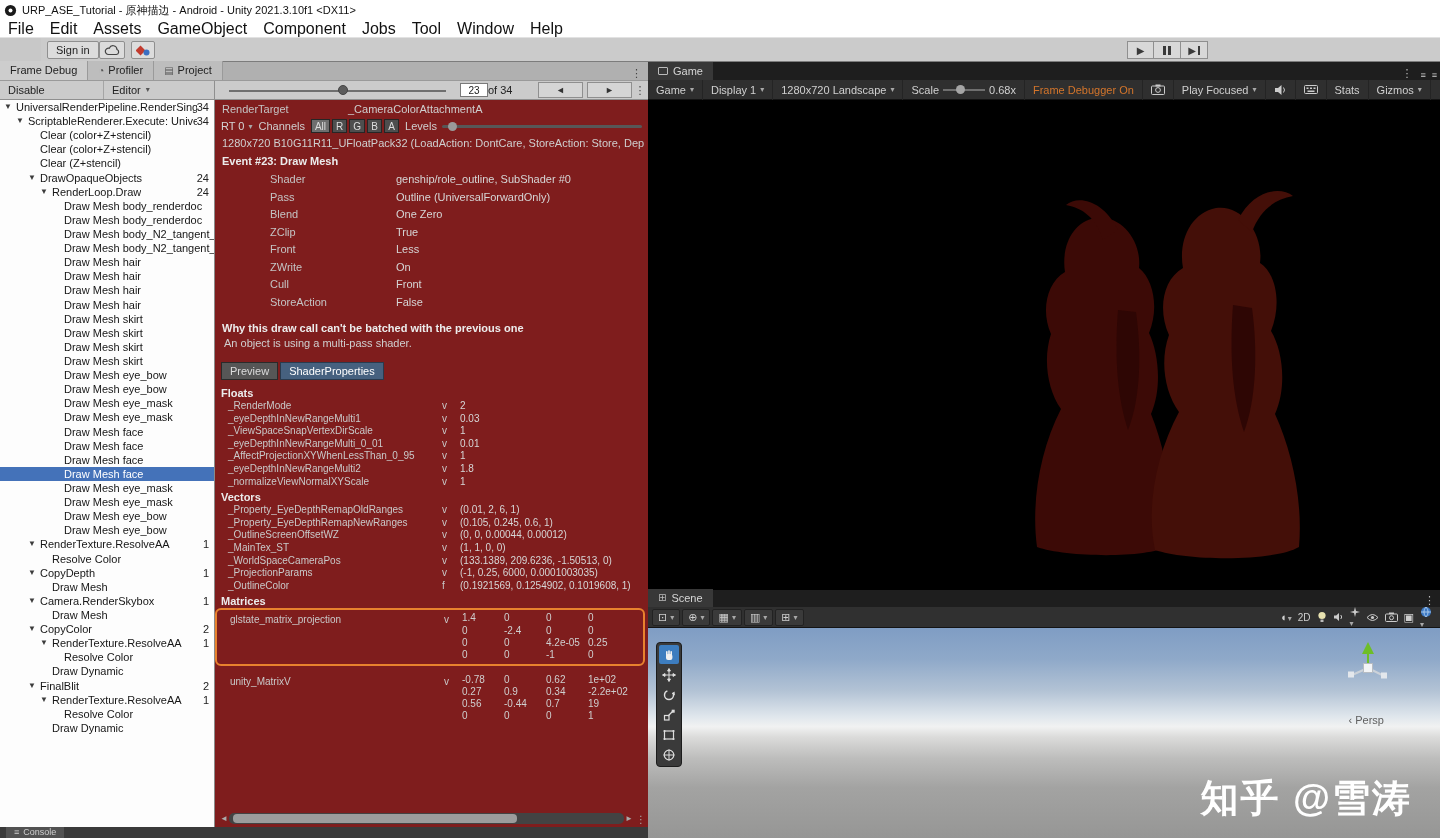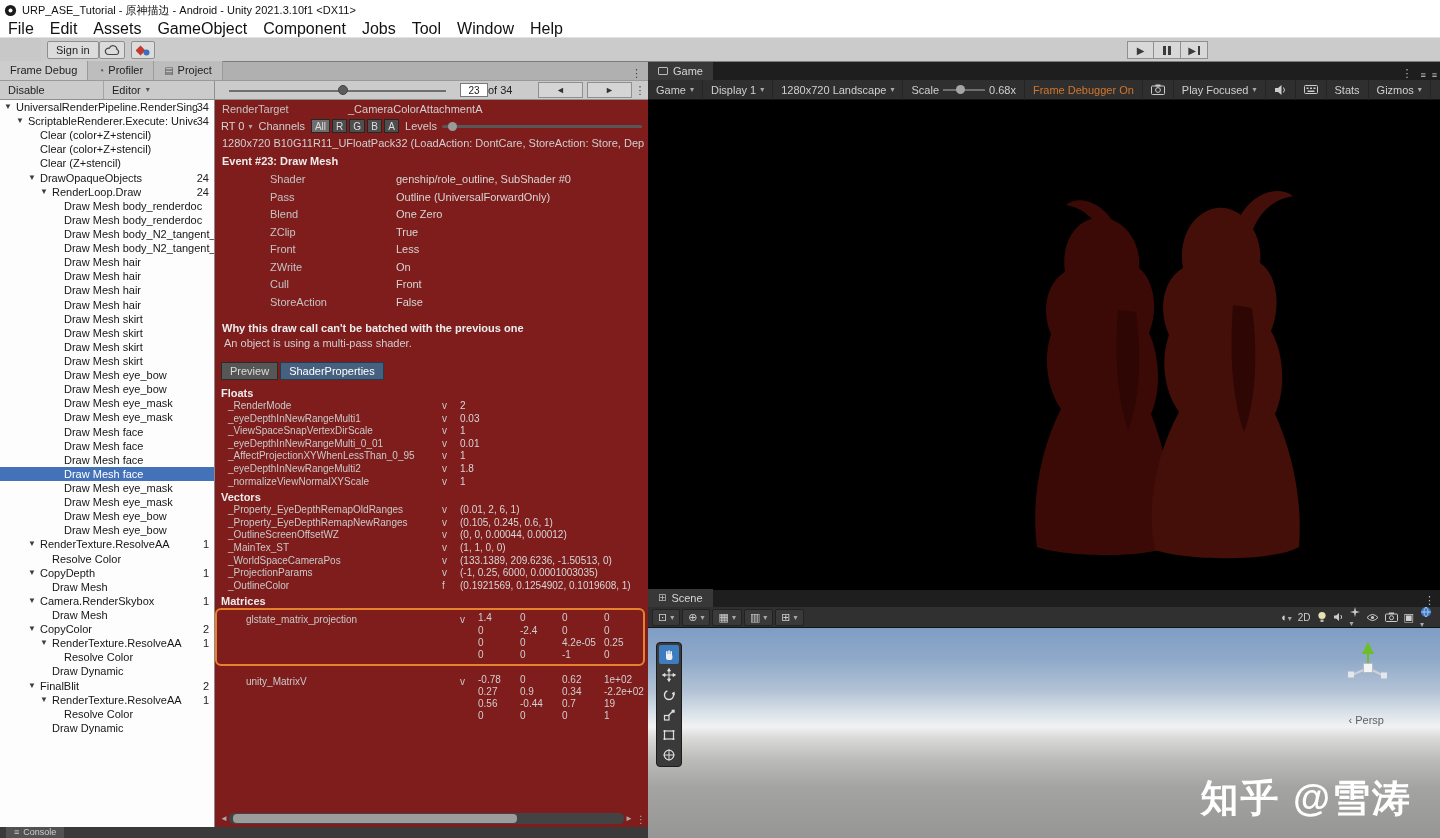--- a/index.html
+++ b/index.html
@@ -65,21 +65,21 @@
   #preview-tabs { display:flex; gap:2px; margin:11px 0 6px 6px; }
   .pv-btn { height:18px; line-height:16px; padding:0 8px; background:#565656; border:1px solid #2a2a2a; color:#dcdcdc; font-size:11px; }
   .pv-btn.active { background:#46617f; border-color:#2a3a4d; color:#fff; }
   .section-title { padding-left:6px; height:14px; line-height:14px; font-weight:bold; color:#ececec; margin-top:2px; }
   .pr-row { height:12.6px; line-height:12.6px; display:flex; font-size:10px;align-items:flex-end; }
   .pr-n { width:227px; padding-left:13px; flex:0 0 227px; color:#c9c9c9; white-space:nowrap; overflow:hidden; }
   .pr-f { width:18px; flex:0 0 18px; color:#c9c9c9; }
   .pr-v { color:#d6d6d6; white-space:nowrap; }
   .mx-block { display:flex; border:2px solid transparent; border-radius:6px; margin:0 3px 4px 0; padding:2px 0; font-size:10px; }
   .mx-block.hl { border-color:#e8822e; }
-  .mx-block .pr-n { padding-top:2px;margin-left:16px; }
+  .mx-block .pr-n { padding-top:2px; }
   .mx-block .pr-f { padding-top:2px; }
   .mx-grid { display:grid; grid-template-columns:repeat(4,42px); line-height:12.3px; }
   #fd-hscroll { position:absolute; left:4px; right:14px; bottom:3px; height:11px; display:flex; align-items:center; }
   .hs-arrow { width:10px; font-size:8px; color:#aaa; text-align:center; }
   .hs-track { flex:1; height:11px; background:#434343; border-radius:5px; position:relative; }
   .hs-thumb { position:absolute; left:1%; width:72%; top:1px; height:9px; background:#9c9c9c; border-radius:4px; }
   #fd-vmenu { position:absolute; right:2px; bottom:2px; color:#aaa; font-size:10px; }
   #console-strip { position:absolute; left:0; bottom:0; width:648px; height:11px; background:#3a3a3a; display:flex; }
   .console-tab { height:11px; line-height:11px; background:#525252; color:#cfcfcf; font-size:9px; padding:0 8px; margin-left:6px; display:flex; gap:4px; align-items:center; }
 

